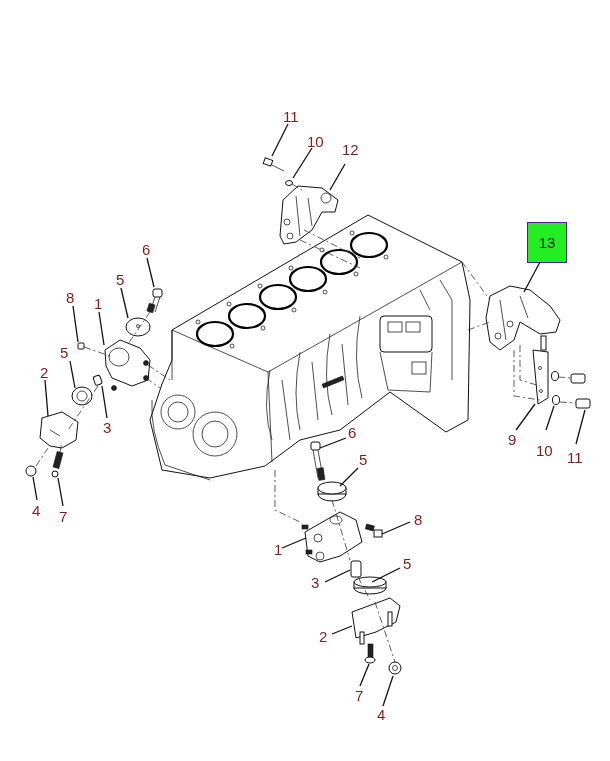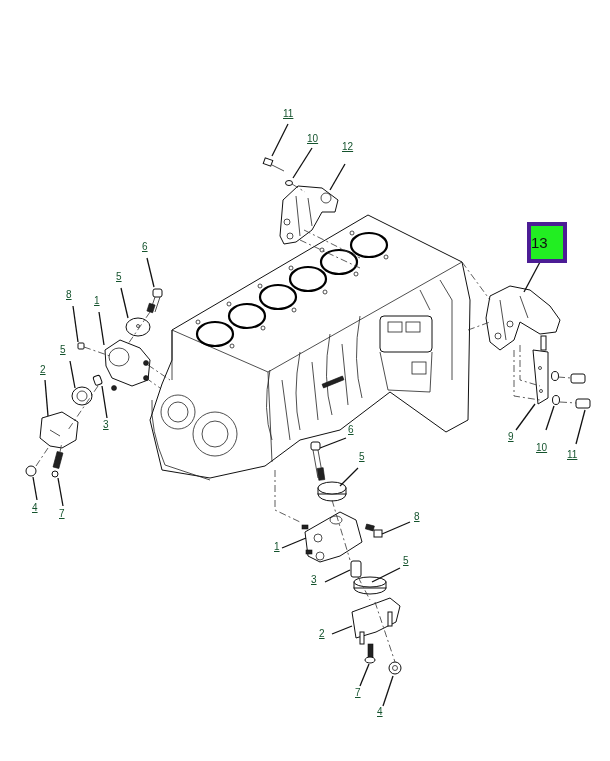--- a/index.html
+++ b/index.html
@@ -1,22 +1,22 @@
 <!DOCTYPE html>
 <html><head>
 <meta charset="utf-8">
 <style>
   html, body { margin: 0; padding: 0; background: #ffffff; }
   body { width: 610px; height: 761px; position: relative; overflow: hidden;
          font-family: "Liberation Sans", sans-serif; }
   #canvas { position: absolute; left: 0; top: 0; width: 610px; height: 761px; }
-  .callout { position: absolute; font-size: 10px; color: #14532d; line-height: 1; text-decoration: underline; }
+  .callout { position: absolute; font-size: 15px; color: #7f1d1d; line-height: 1; }
   .highlight { position: absolute; left: 527px; top: 222px; width: 40px; height: 41px;
-               background: #22ee22; border: 4px solid #4c1d95; box-sizing: border-box;
-               display: flex; align-items: center; 
+               background: #22ee22; border: 1px solid #4c1d95; box-sizing: border-box;
+               display: flex; align-items: center; justify-content: center;
                font-size: 15px; color: #111; }
   svg { position: absolute; left: 0; top: 0; }
   .ln { stroke: #111; stroke-width: 1.3; fill: none; }
   .thin { stroke: #222; stroke-width: 0.8; fill: none; }
   .dash { stroke: #333; stroke-width: 0.8; fill: none; stroke-dasharray: 7 3 2 3; }
   .part { stroke: #111; stroke-width: 1; fill: #fff; }
   .bore { stroke: #000; stroke-width: 2.2; fill: #fff; }
   .dark { fill: #222; stroke: #111; stroke-width: 0.6; }
 </style>
 </head>

